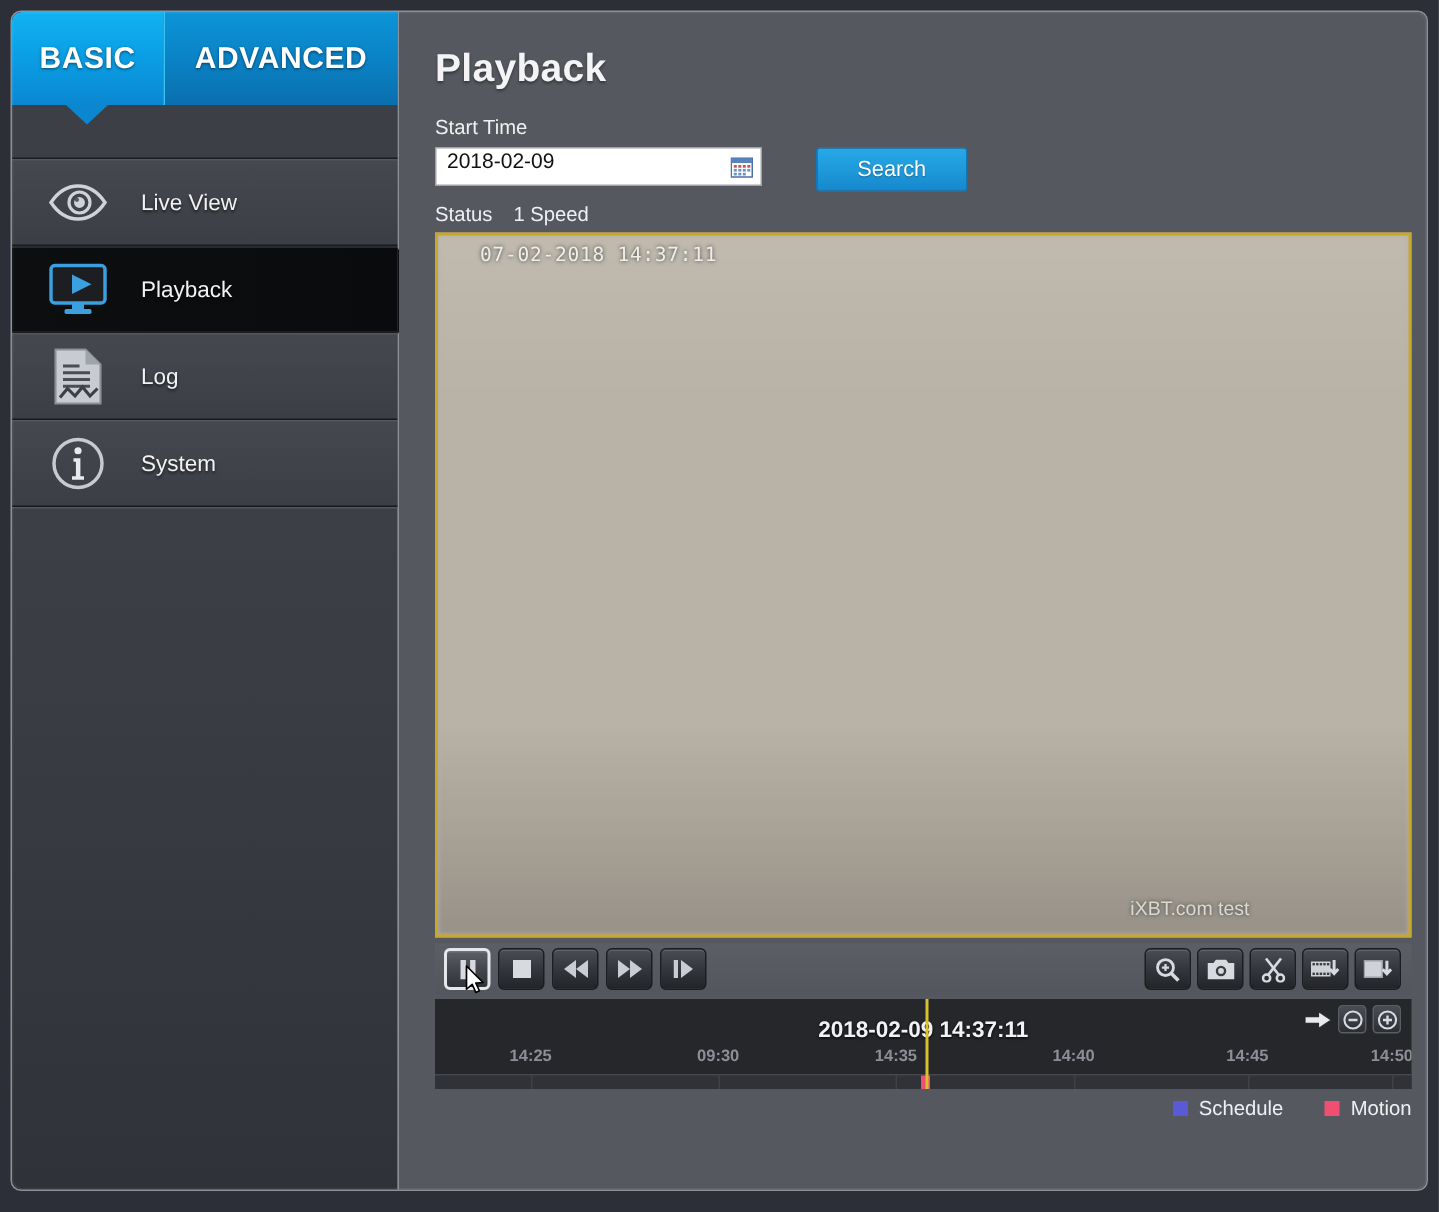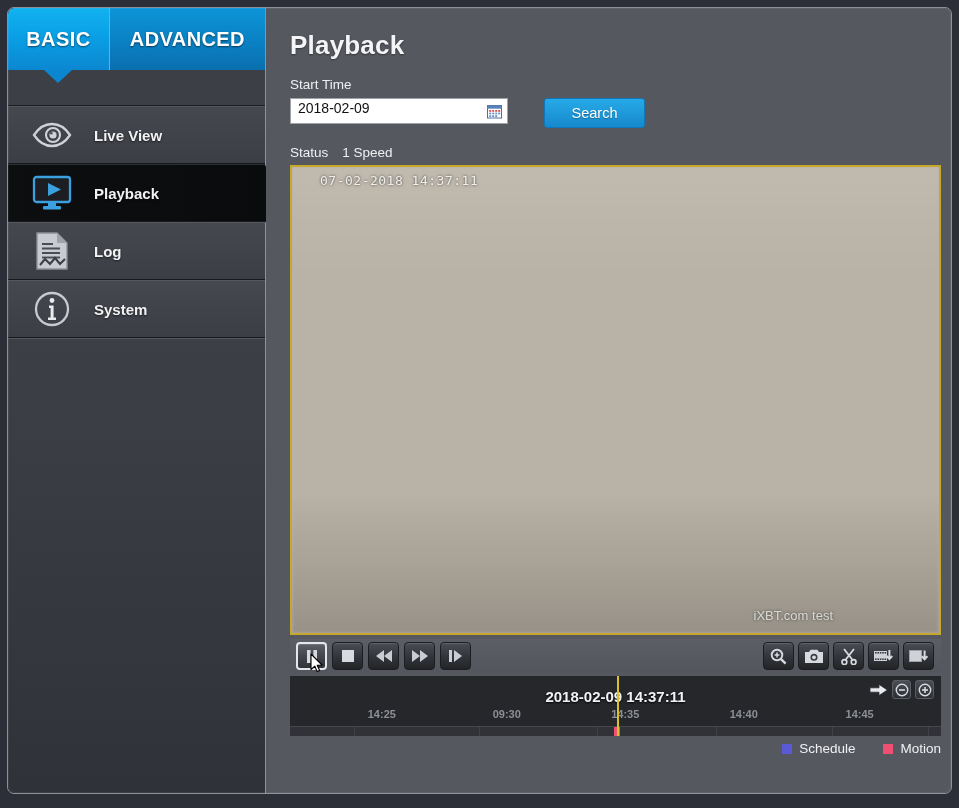--- a/index.html
+++ b/index.html
@@ -96,21 +96,21 @@
   .nav-item {
     height: 58px;
     display: flex;
     align-items: center;
     padding-left: 22px;
     border-bottom: 1px solid #17191d;
     border-top: 1px solid #54575e;
     background: linear-gradient(to bottom,#45484f 0%, #3b3e45 100%);
     color: #f2f2f4;
     font-size: 15px;
-    font-weight: bold;
+    font-weight: normal;
     cursor: pointer;
     position: relative;
     text-shadow: 0 1px 2px rgba(0,0,0,.6);
   }
   .nav-item.active {
     background: linear-gradient(to right,#0d0e10 0%, #0b0c0e 70%, #0a0b0d 100%);
     border-top: 1px solid #2b2d32;
   }
   .nav-item.active::after{
     content:"";
@@ -195,21 +195,21 @@
     border: 1px solid #1177bb;
     border-radius: 3px;
     color: #ffffff;
     font-size: 14.5px;
     font-family: "Liberation Sans", sans-serif;
     cursor: pointer;
     text-shadow: 0 1px 1px rgba(0,0,0,.3);
   }
 
   #status-line {
-    margin-top: 17px;
+    margin-top: 7px;
     font-size: 13.5px;
     color: #f0f0f2;
   }
   #status-line .spd { margin-left: 14px; }
 
   
   #video-frame {
     margin-top: 5px;
     width: 651px; height: 470px;
     border: 2px solid #c8a82a;
@@ -316,21 +316,20 @@
     position: absolute;
     left: 0; right: 0; top: 32px;
     height: 14px;
   }
   .tl-tick {
     position: absolute;
     transform: translateX(-50%);
     color: #8c8f96;
     font-size: 11px;
     font-weight: bold;
-    margin-left: 28px;
   }
   #tl-track {
     position: absolute;
     left: 0; right: 0; top: 50px;
     height: 12px;
     background: #303237;
     border-top: 1px solid #44474c;
   }
   .tl-gridline {
     position: absolute;

